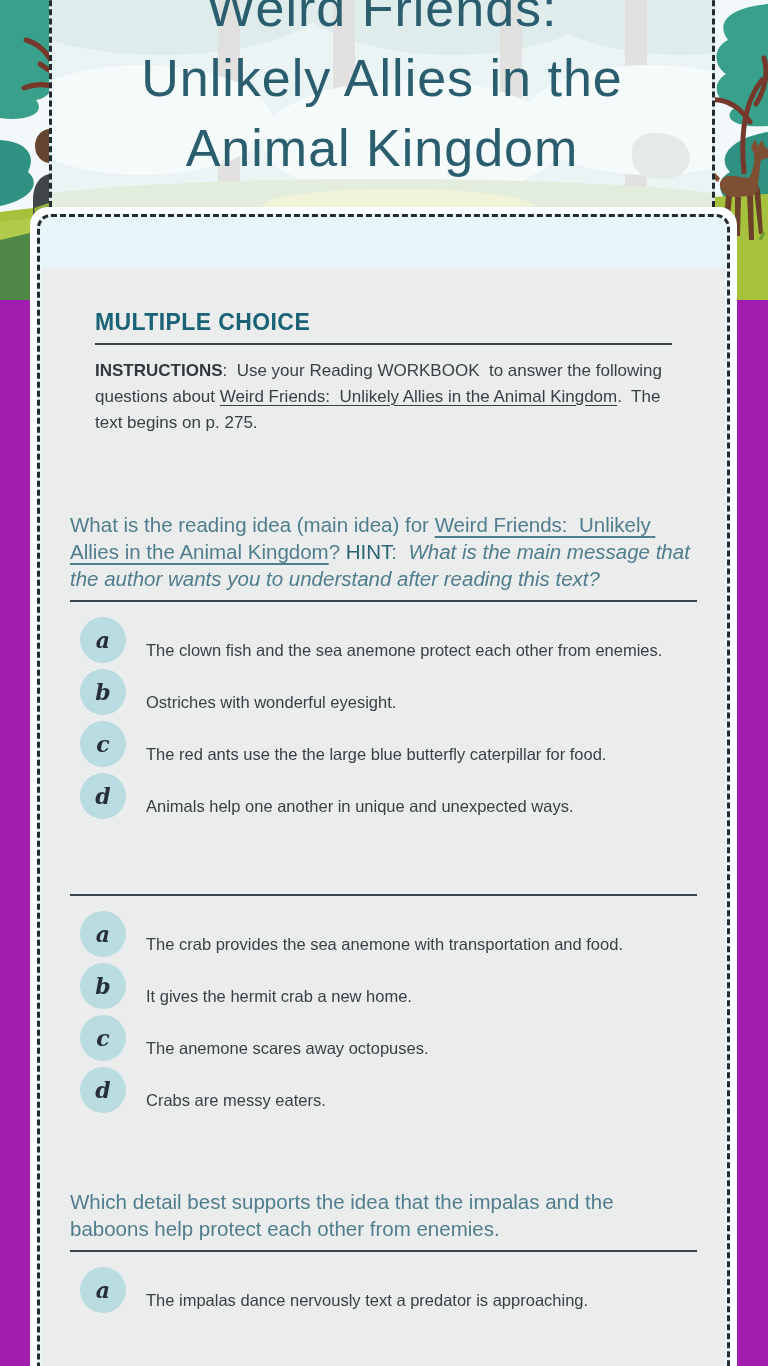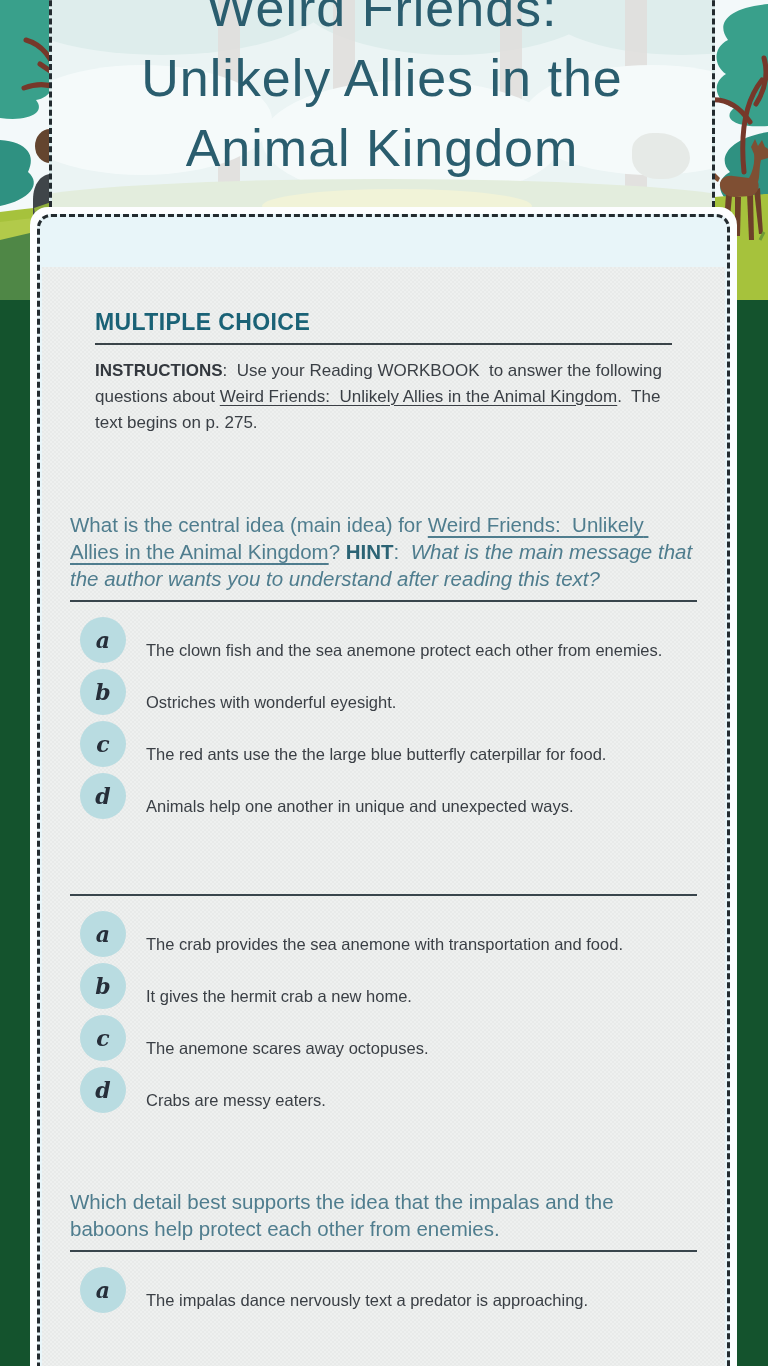--- a/index.html
+++ b/index.html
@@ -1,18 +1,18 @@
 <!DOCTYPE html>
 <html><head>
 <meta charset="utf-8">
 <style>
   html,body{margin:0;padding:0;background:#889; }
   .page{
     position:relative; width:768px; height:1366px; overflow:hidden;
-    background:#14532d;
+    background:#a21caf;
     font-family:"Liberation Sans", sans-serif;
     margin:0 auto;
   }
   
   .forest{position:absolute;top:0;left:0;z-index:0;}
   
   .header-card{
     position:absolute; left:49px; top:-18px; width:660px; height:228px;
     border:3px dashed #232b2f; background:#dcecec; overflow:hidden; z-index:2;
   }
@@ -54,21 +54,21 @@
   }
   .instructions strong{color:#33383e;}
   .instructions u{text-underline-offset:3px;}
   
   .question{margin:75px 28px 0 28px;}
   .q-heading{
     font-size:20.5px; line-height:27px; color:#4f7d8e; white-space:pre-wrap;
     font-weight:400;
   }
   .q-heading u{text-underline-offset:4px;}
-  .q-heading .hint-label{font-weight:700;color:#2b6374;margin-top:32px;}
+  .q-heading .hint-label{font-weight:400;color:#2b6374;margin-top:32px;}
   .q-heading em{font-style:italic;}
   .q-hr{border:none;border-top:2px solid #39454c;margin:8px 0 0 0;}
   .opts{margin-top:15px;}
   .opt{display:flex;align-items:flex-start;margin-bottom:6px;padding-left:10px;cursor:pointer;}
   .bubble{
     flex:0 0 46px; width:46px; height:46px; border-radius:50%;
     background:#b9dce1; color:#262e39;
     display:flex; align-items:center; justify-content:center;
     font-family:"DejaVu Serif", serif; font-style:italic; font-weight:700; font-size:22px;
   }
@@ -153,21 +153,21 @@
     <div class="card-inner">
       <div class="paper">
 
         <div class="section">
           <div class="sec-heading">MULTIPLE CHOICE</div>
           <hr class="sec-hr">
           <p class="instructions"><strong>INSTRUCTIONS</strong><span>:  Use your Reading WORKBOOK  to answer the following questions about </span><u>Weird Friends:  Unlikely Allies in the Animal Kingdom</u><span>.  The text begins on p. 275.</span></p>
         </div>
 
         <div class="question">
-          <div class="q-heading"><span>What is the central idea (main idea) for </span><u>Weird Friends:  Unlikely Allies in the Animal Kingdom</u><span>? </span><span class="hint-label">HINT</span><span>:  </span><em>What is the main message that the author wants you to understand after reading this text?</em></div>
+          <div class="q-heading"><span>What is the reading idea (main idea) for </span><u>Weird Friends:  Unlikely Allies in the Animal Kingdom</u><span>? </span><span class="hint-label">HINT</span><span>:  </span><em>What is the main message that the author wants you to understand after reading this text?</em></div>
           <hr class="q-hr">
           <div class="opts">
             <div class="opt">
               <div class="bubble">a</div>
               <div class="opt-text">The clown fish and the sea anemone protect each other from enemies.</div>
             </div>
             <div class="opt">
               <div class="bubble">b</div>
               <div class="opt-text">Ostriches with wonderful eyesight.</div>
             </div>

